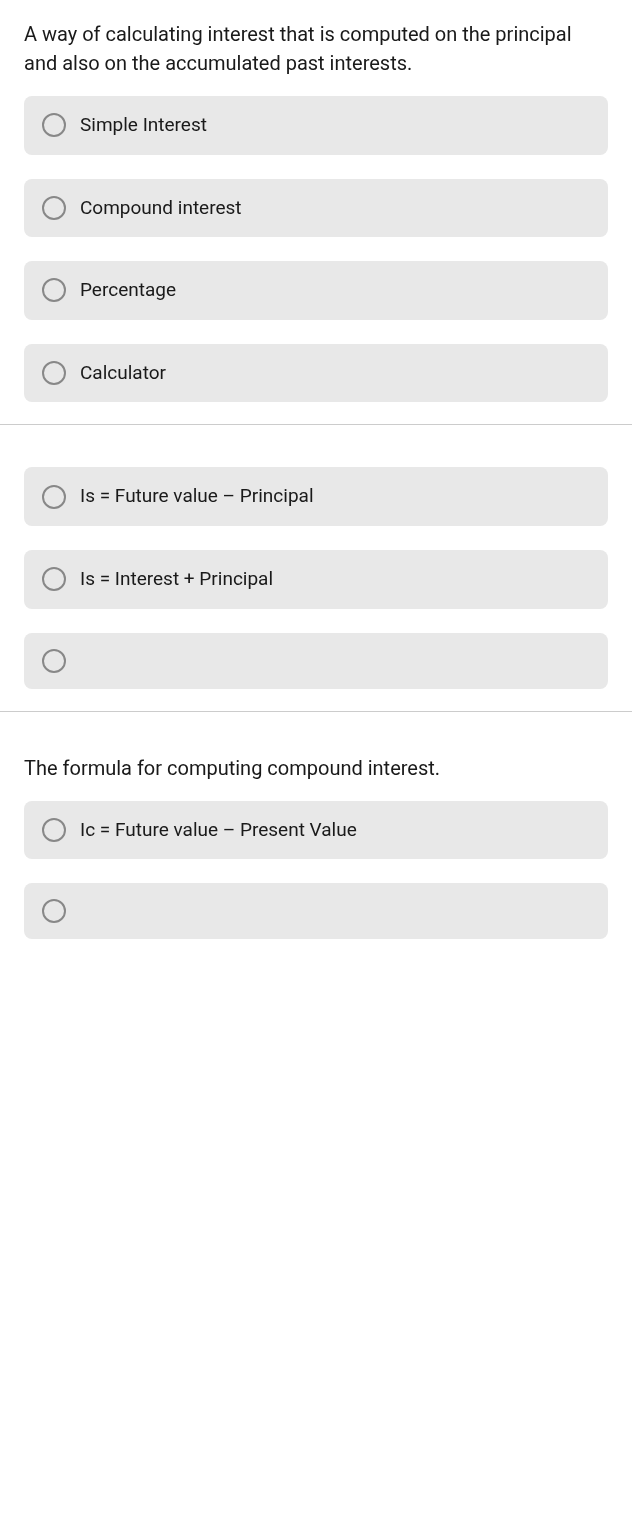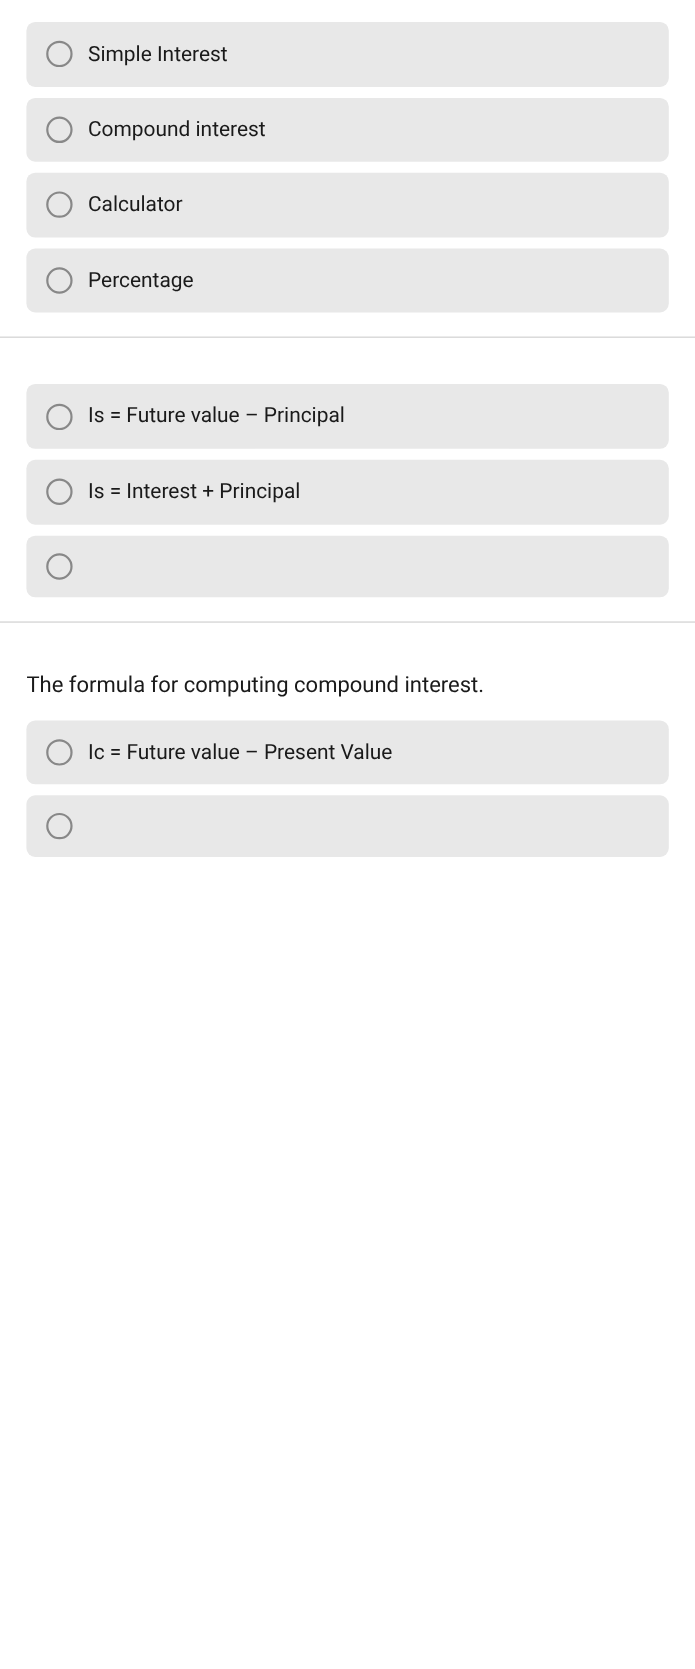--- a/index.html
+++ b/index.html
@@ -29,21 +29,21 @@
     .question-text {
       font-size: 20px;
       line-height: 1.45;
       color: #1a1a1a;
       margin-bottom: 18px;
     }
 
     .options-list {
       display: flex;
       flex-direction: column;
-      gap: 10px;
+      gap: 24px;
       margin-bottom: 16px;
     }
 
     .option-item {
       display: flex;
       align-items: center;
       background: #e8e8e8;
       border-radius: 8px;
       padding: 16px 18px;
       cursor: pointer;
@@ -72,36 +72,37 @@
       height: 1px;
       background: #cccccc;
       margin: 22px 0;
     }
   </style>
 </head>
 <body>
 
 <div class="page-container">
 <div class="question-block">
+      <div class="question-text">A way of calculating interest that is computed on the principal and also on the accumulated past interests.</div>
       <div class="options-list">
         <div class="option-item">
           <div class="radio-circle"></div>
           <span class="option-label">Simple Interest</span>
         </div>
         <div class="option-item">
           <div class="radio-circle"></div>
           <span class="option-label">Compound interest</span>
         </div>
         <div class="option-item">
           <div class="radio-circle"></div>
-          <span class="option-label">Calculator</span>
+          <span class="option-label">Percentage</span>
         </div>
         <div class="option-item">
           <div class="radio-circle"></div>
-          <span class="option-label">Percentage</span>
+          <span class="option-label">Calculator</span>
         </div>
       </div>
     </div>
     <div class="divider"></div>
     <div class="question-block">
       <div class="options-list">
         <div class="option-item">
           <div class="radio-circle"></div>
           <span class="option-label">Is = Future value – Principal</span>
         </div>

